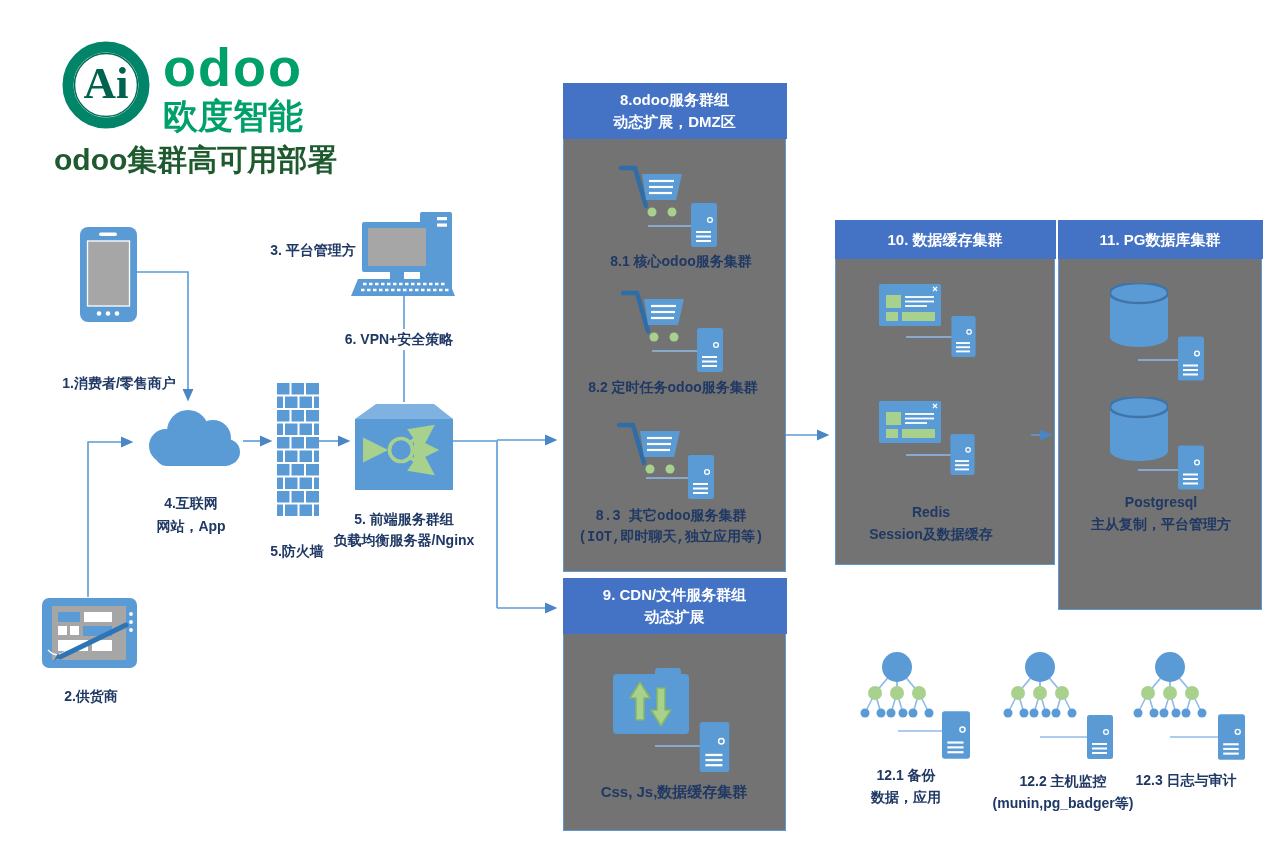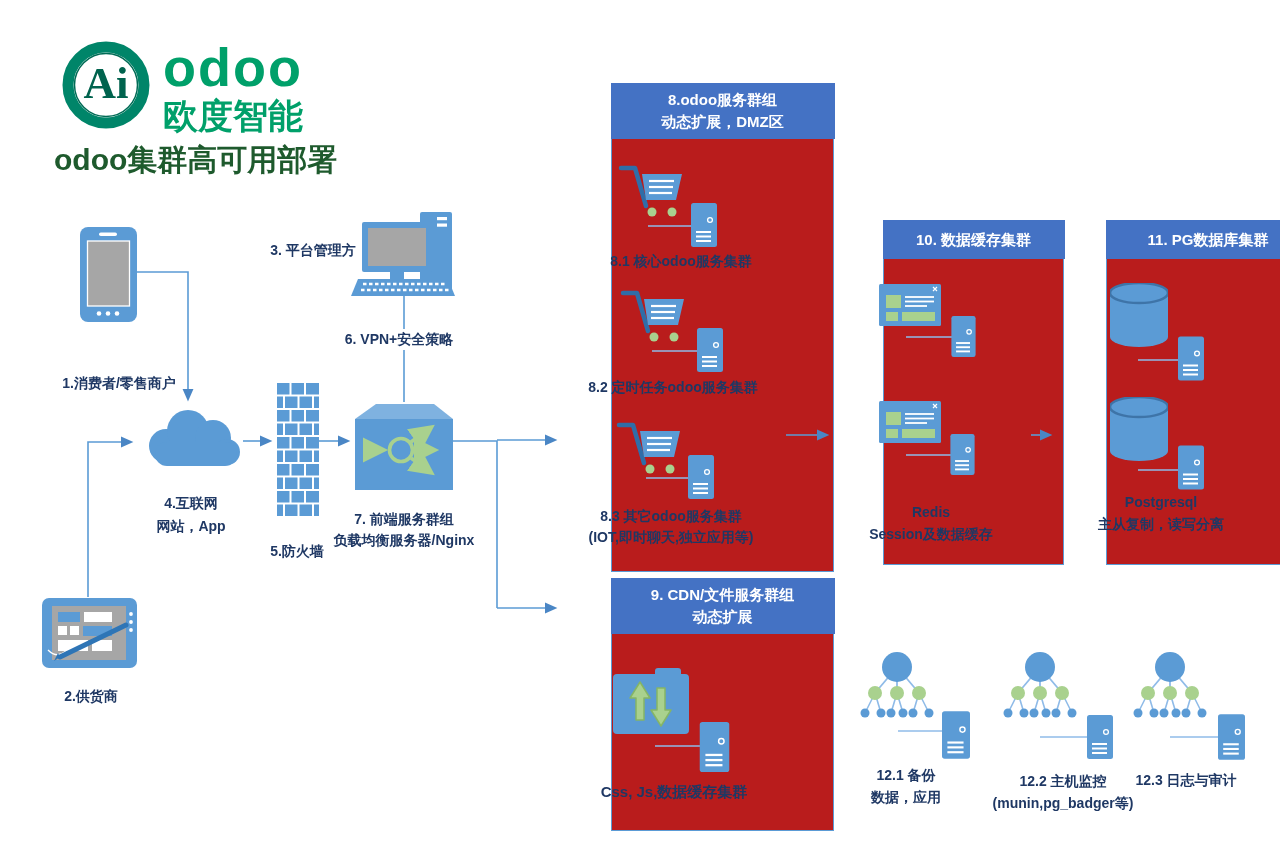--- a/index.html
+++ b/index.html
@@ -1,19 +1,19 @@
 <!DOCTYPE html>
 <html><head>
 <meta charset="utf-8">
 <style>
   html,body{margin:0;padding:0;background:#fff;}
   .canvas{position:relative;width:1280px;height:863px;background:#fff;overflow:hidden;
           font-family:"Liberation Sans","DejaVu Sans",sans-serif;}
   .layer-svg{position:absolute;left:0;top:0;z-index:2;pointer-events:none;}
-  .box{position:absolute;background:#b91c1c;border:1.5px solid #5B9BD5;box-sizing:border-box;z-index:1;margin-left:48px;}
+  .box{position:absolute;background:#737373;border:1.5px solid #5B9BD5;box-sizing:border-box;z-index:1;}
   .box-header{position:absolute;left:-1.5px;top:-1.5px;right:-1.5px;background:#4472C4;color:#fff;
               text-align:center;font-weight:600;z-index:1;}
   .hdr2{padding-top:6px;font-size:15px;line-height:22px;height:50px;}
   .hdr1-39{font-size:15px;line-height:39px;height:39px;}
   .hdr1-34{font-size:15px;line-height:34px;height:34px;}
   .lbl{position:absolute;z-index:3;color:#1F3864;font-size:14px;font-weight:600;text-align:center;
        white-space:nowrap;transform:translateX(-50%);line-height:21px;}
   .lbl-bg{background:#fff;padding:0 5px;}
   .brand{position:absolute;z-index:3;color:#00A06A;font-weight:800;white-space:nowrap;}
   .ai-text{position:absolute;z-index:3;font-family:"Liberation Serif","DejaVu Serif",serif;
@@ -32,25 +32,25 @@
     </div>
   </div>
 
   <div class="box" style="left:563px;top:578px;width:223px;height:253px;">
     <div class="box-header hdr2">
       <div>9. CDN/文件服务群组</div>
       <div>动态扩展</div>
     </div>
   </div>
 
-  <div class="box" style="left:835px;top:220px;width:181px;height:345px;">
+  <div class="box" style="left:835px;top:220px;width:220px;height:345px;">
     <div class="box-header hdr1-39">10. 数据缓存集群</div>
   </div>
 
-  <div class="box" style="left:1058px;top:220px;width:204px;height:345px;">
+  <div class="box" style="left:1058px;top:220px;width:204px;height:390px;">
     <div class="box-header hdr1-39">11. PG数据库集群</div>
   </div>
 
 
   <svg class="layer-svg" width="1280" height="863" viewBox="0 0 1280 863">
     <defs>
       <marker id="ab" markerWidth="9" markerHeight="8" refX="6.5" refY="3.5" orient="auto">
         <path d="M0,0 L8,3.5 L0,7 Z" fill="#4A86C5"></path>
       </marker>
       <marker id="ag" markerWidth="8" markerHeight="8" refX="5" refY="3.5" orient="auto">
@@ -284,41 +284,41 @@
   <div class="lbl" style="left:119px;top:337px;margin-top:36px;">1.消费者/零售商户</div>
   <div class="lbl" style="left:91px;top:686px;">2.供货商</div>
   <div class="lbl" style="left:313px;top:240px;">3. 平台管理方</div>
   <div class="lbl" style="left:191px;top:492px;line-height:23px;">
     <div>4.互联网</div>
     <div>网站，App</div>
   </div>
   <div class="lbl" style="left:297px;top:541px;">5.防火墙</div>
   <div class="lbl lbl-bg" style="left:399px;top:329px;">6. VPN+安全策略</div>
   <div class="lbl" style="left:404px;top:509px;">
-    <div>7. 前端服务群组</div>
+    <div>5. 前端服务群组</div>
     <div>负载均衡服务器/Nginx</div>
   </div>
 
   <div class="lbl" style="left:669px;top:251px;margin-left:12px;">8.1 核心odoo服务集群</div>
   <div class="lbl" style="left:673px;top:377px;">8.2 定时任务odoo服务集群</div>
-  <div class="lbl" style="left:671px;top:506px;">
+  <div class="lbl" style="left:671px;top:506px;font-family:Liberation Mono, monospace;">
     <div>8.3 其它odoo服务集群</div>
     <div>(IOT,即时聊天,独立应用等)</div>
   </div>
 
   <div class="lbl" style="left:674px;top:781px;font-size:15px;">Css, Js,数据缓存集群</div>
 
   <div class="lbl" style="left:931px;top:489px;line-height:22px;margin-top:12px;">
     <div>Redis</div>
     <div>Session及数据缓存</div>
   </div>
 
   <div class="lbl" style="left:1161px;top:491px;line-height:22px;">
     <div>Postgresql</div>
-    <div>主从复制，读写分离</div>
+    <div>主从复制，平台管理方</div>
   </div>
 
   <div class="lbl" style="left:906px;top:764px;line-height:22px;">
     <div>12.1 备份</div>
     <div>数据，应用</div>
   </div>
   <div class="lbl" style="left:1063px;top:770px;line-height:22px;">
     <div>12.2 主机监控</div>
     <div>(munin,pg_badger等)</div>
   </div>

